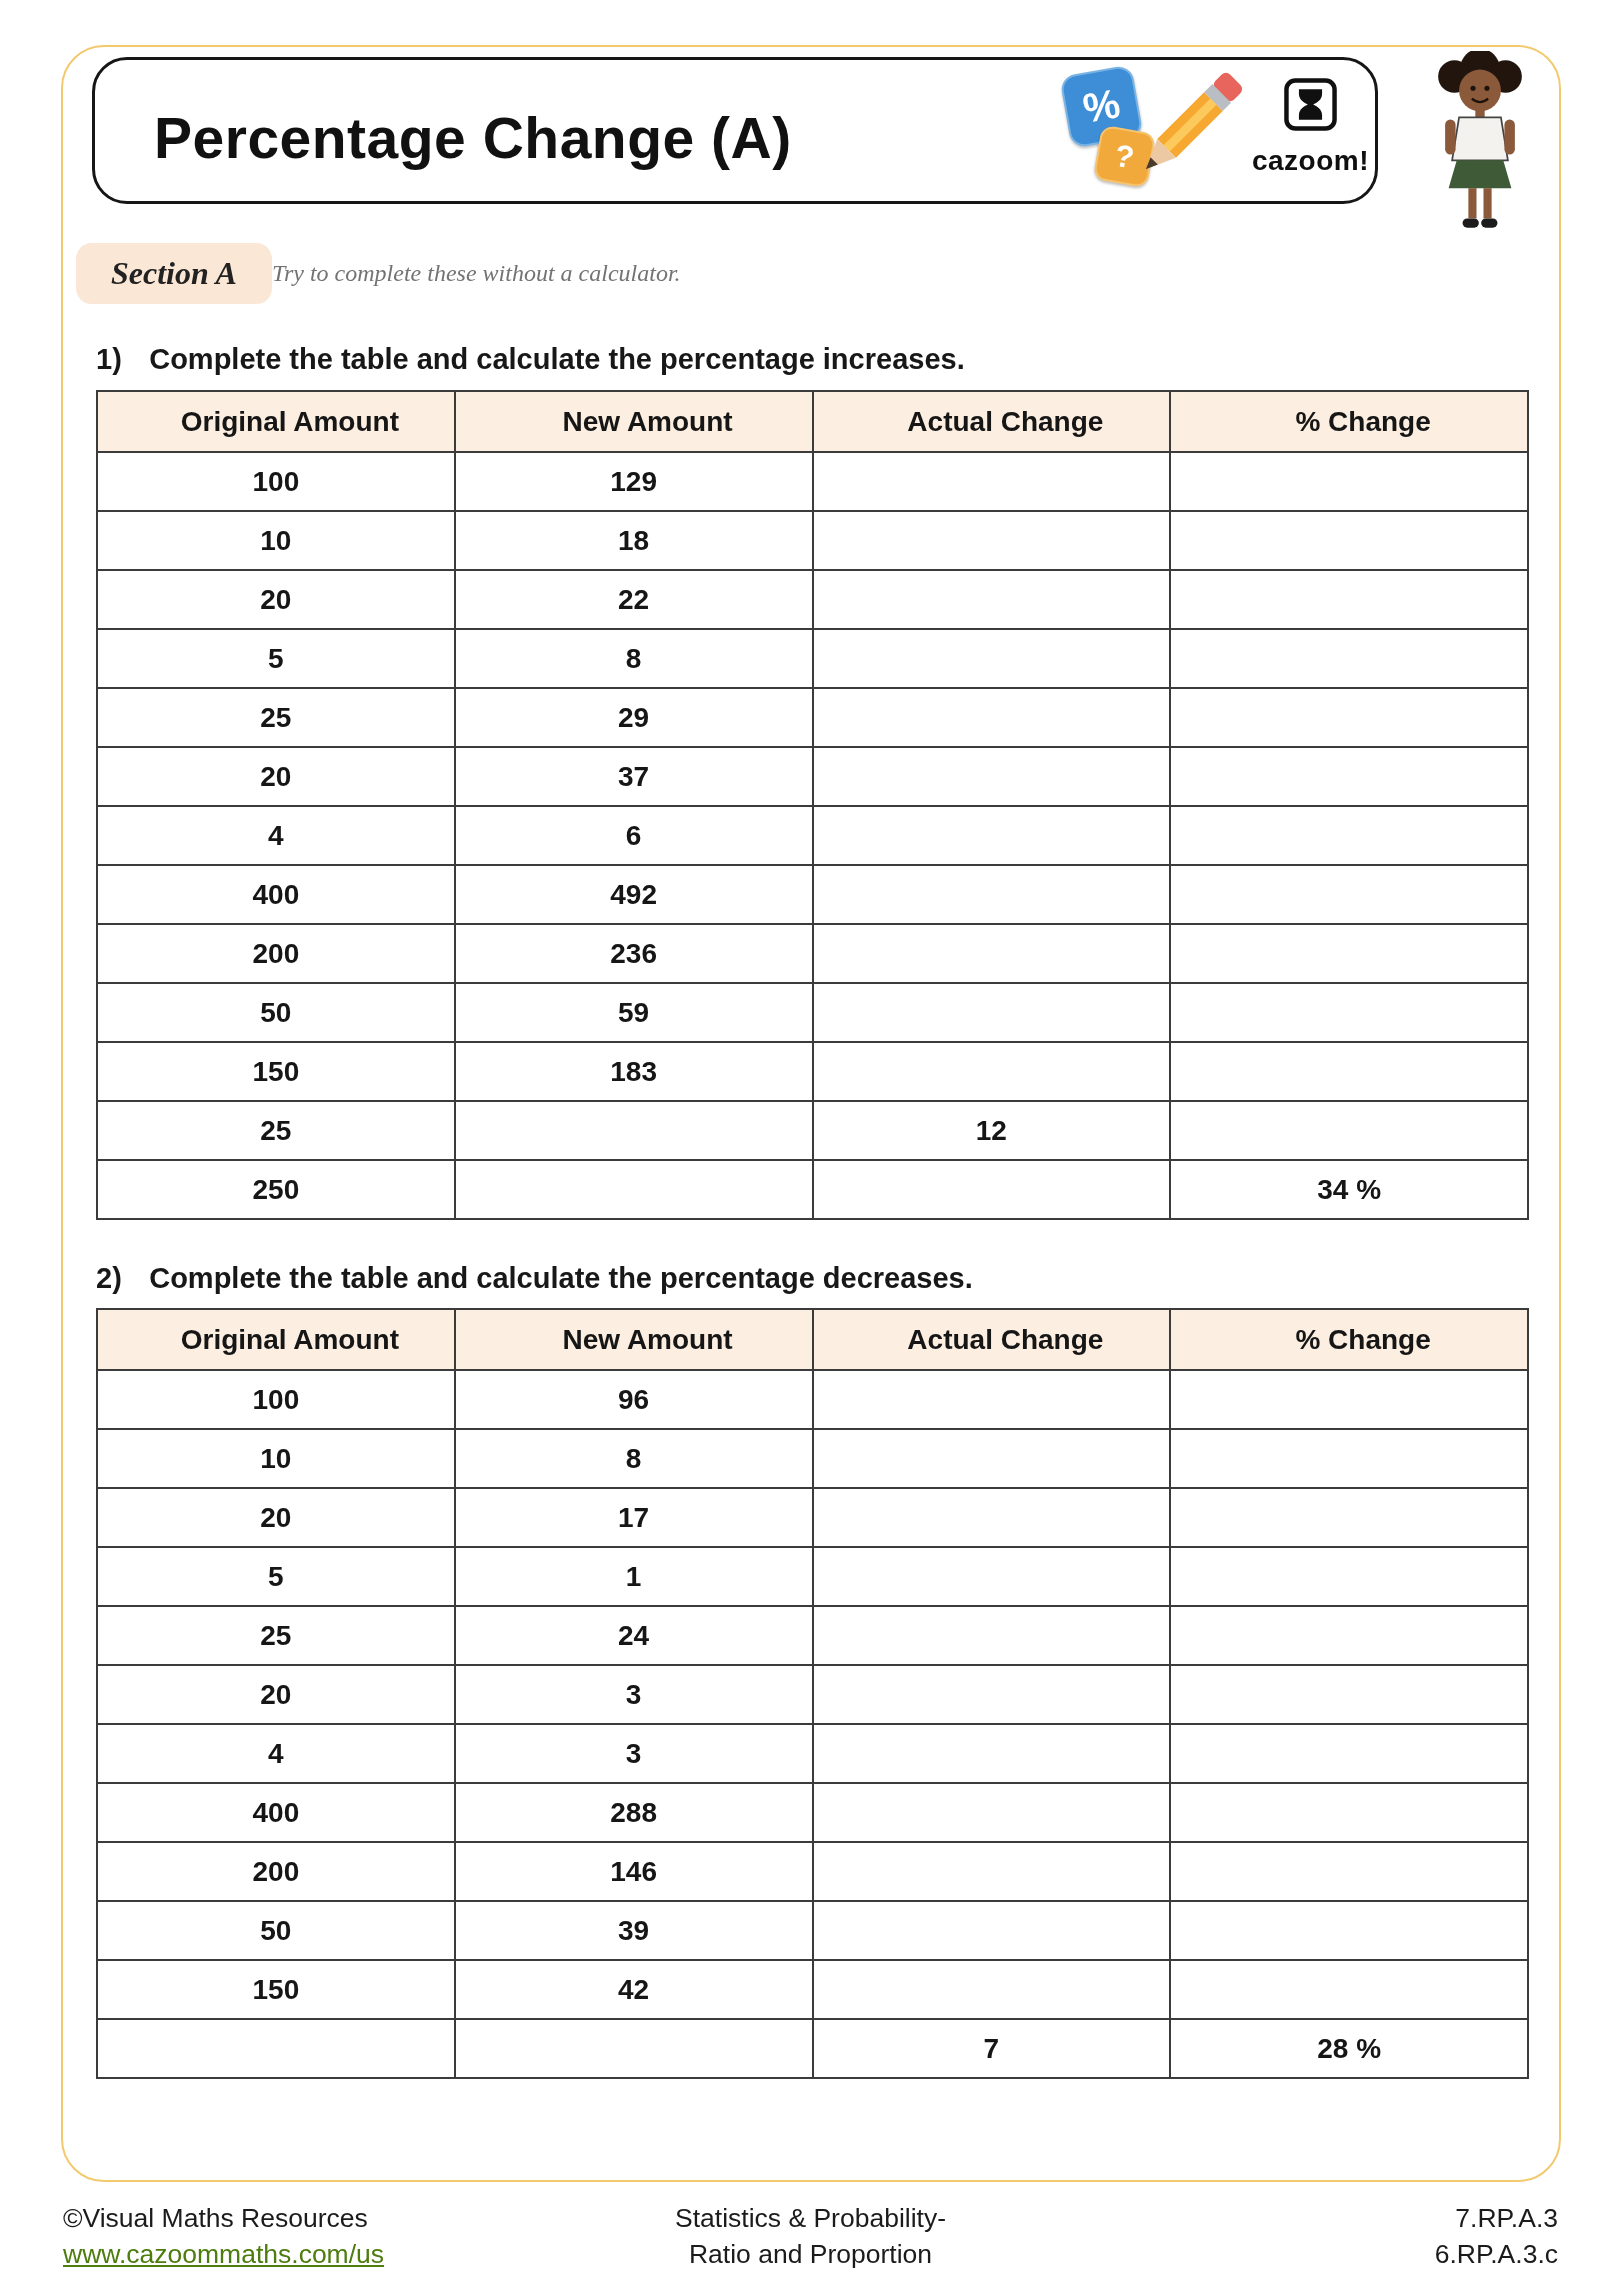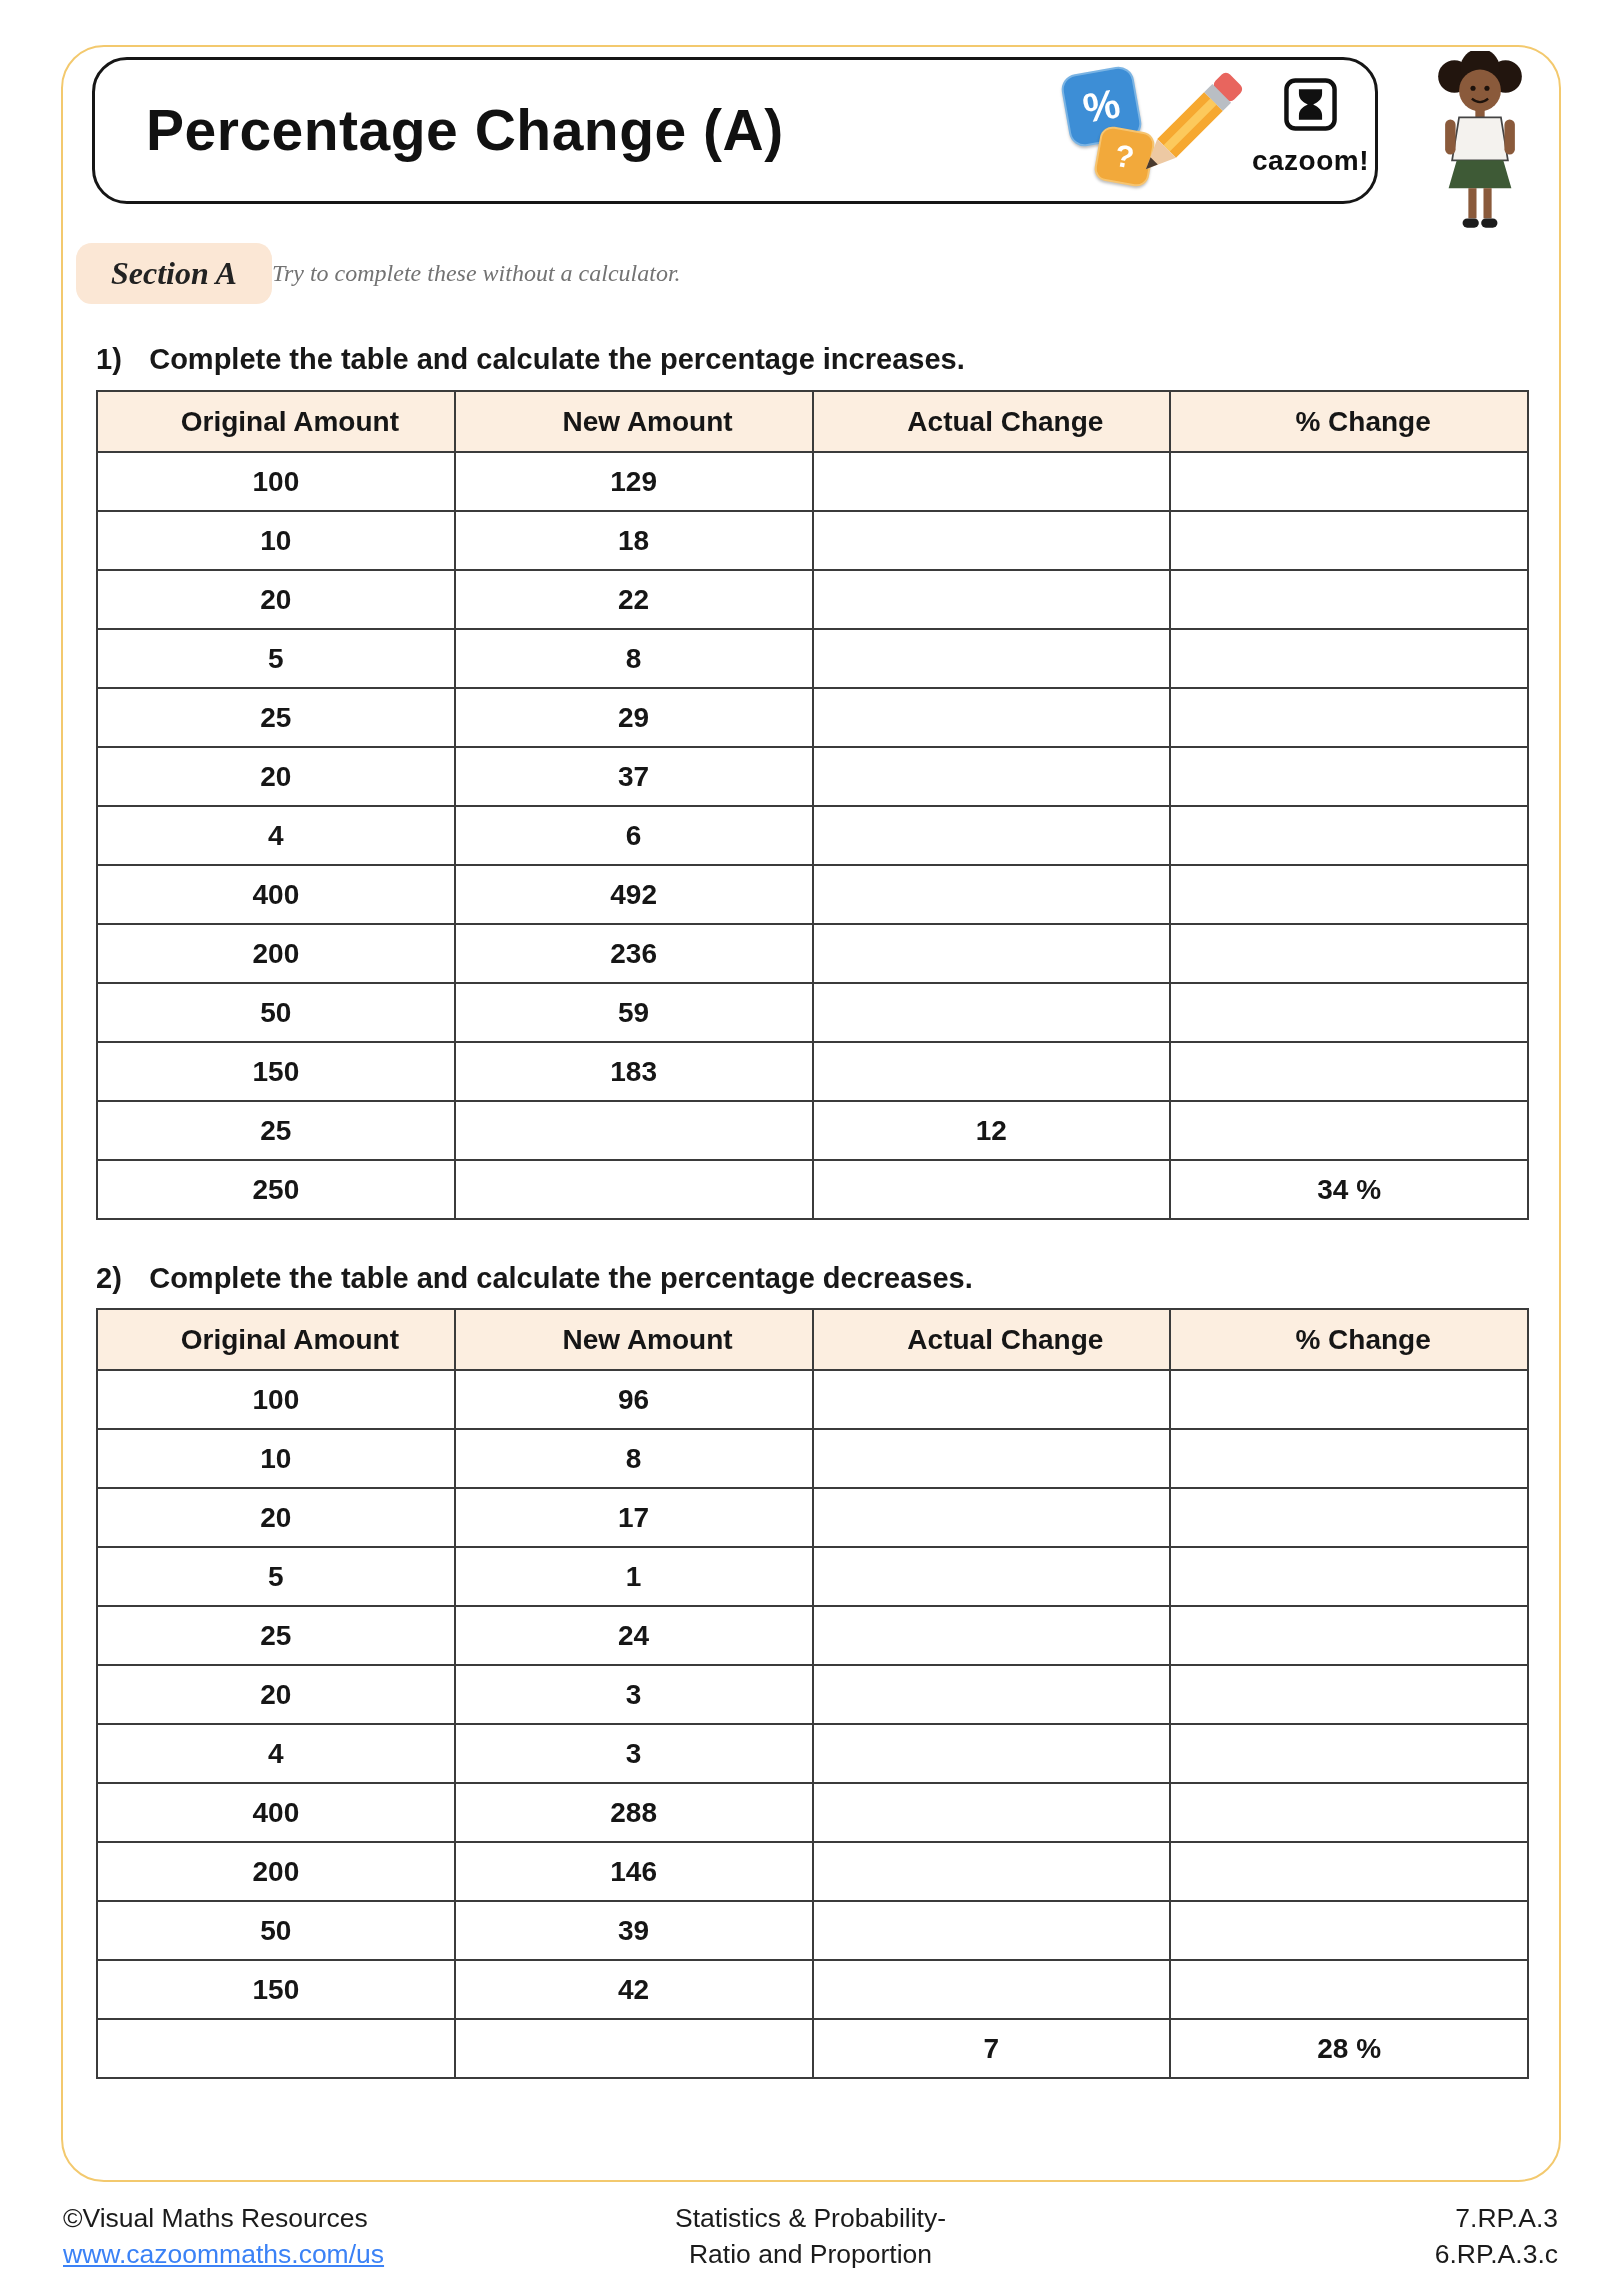--- a/index.html
+++ b/index.html
@@ -31,21 +31,21 @@
     width: 1286px; height: 147px;
     background: #ffffff;
     border: 3.9px solid #161616;
     border-radius: 35px;
     z-index: 2;
   }
   .page-title {
     position: absolute;
     left: 51px; top: 50%;
     transform: translateY(-52%);
-    margin: 0;
+    margin: 8px;
     font-size: 57px;
     font-weight: bold;
     letter-spacing: 0.5px;
     color: #111;
     white-space: nowrap;
   }
 
   
   .card {
     position: absolute;
@@ -169,21 +169,21 @@
     left: 0; right: 0;
     top: 2201px;
     font-size: 26.5px;
     color: #1b1b1b;
     line-height: 1.35;
   }
   .footer-left  { position: absolute; left: 63px; top: 0; }
   .footer-center{ position: absolute; left: 0; right: 0; top: 0; text-align: center; }
   .footer-right { position: absolute; right: 63px; top: 0; text-align: right; }
   .footer a, .footer .link {
-    color: #3b82f6;
+    color: #4d7c0f;
     text-decoration: underline;
     cursor: pointer;
   }
 </style>
 </head>
 <body>
 
 <div class="page">
 
   <div class="outer-border"></div>

